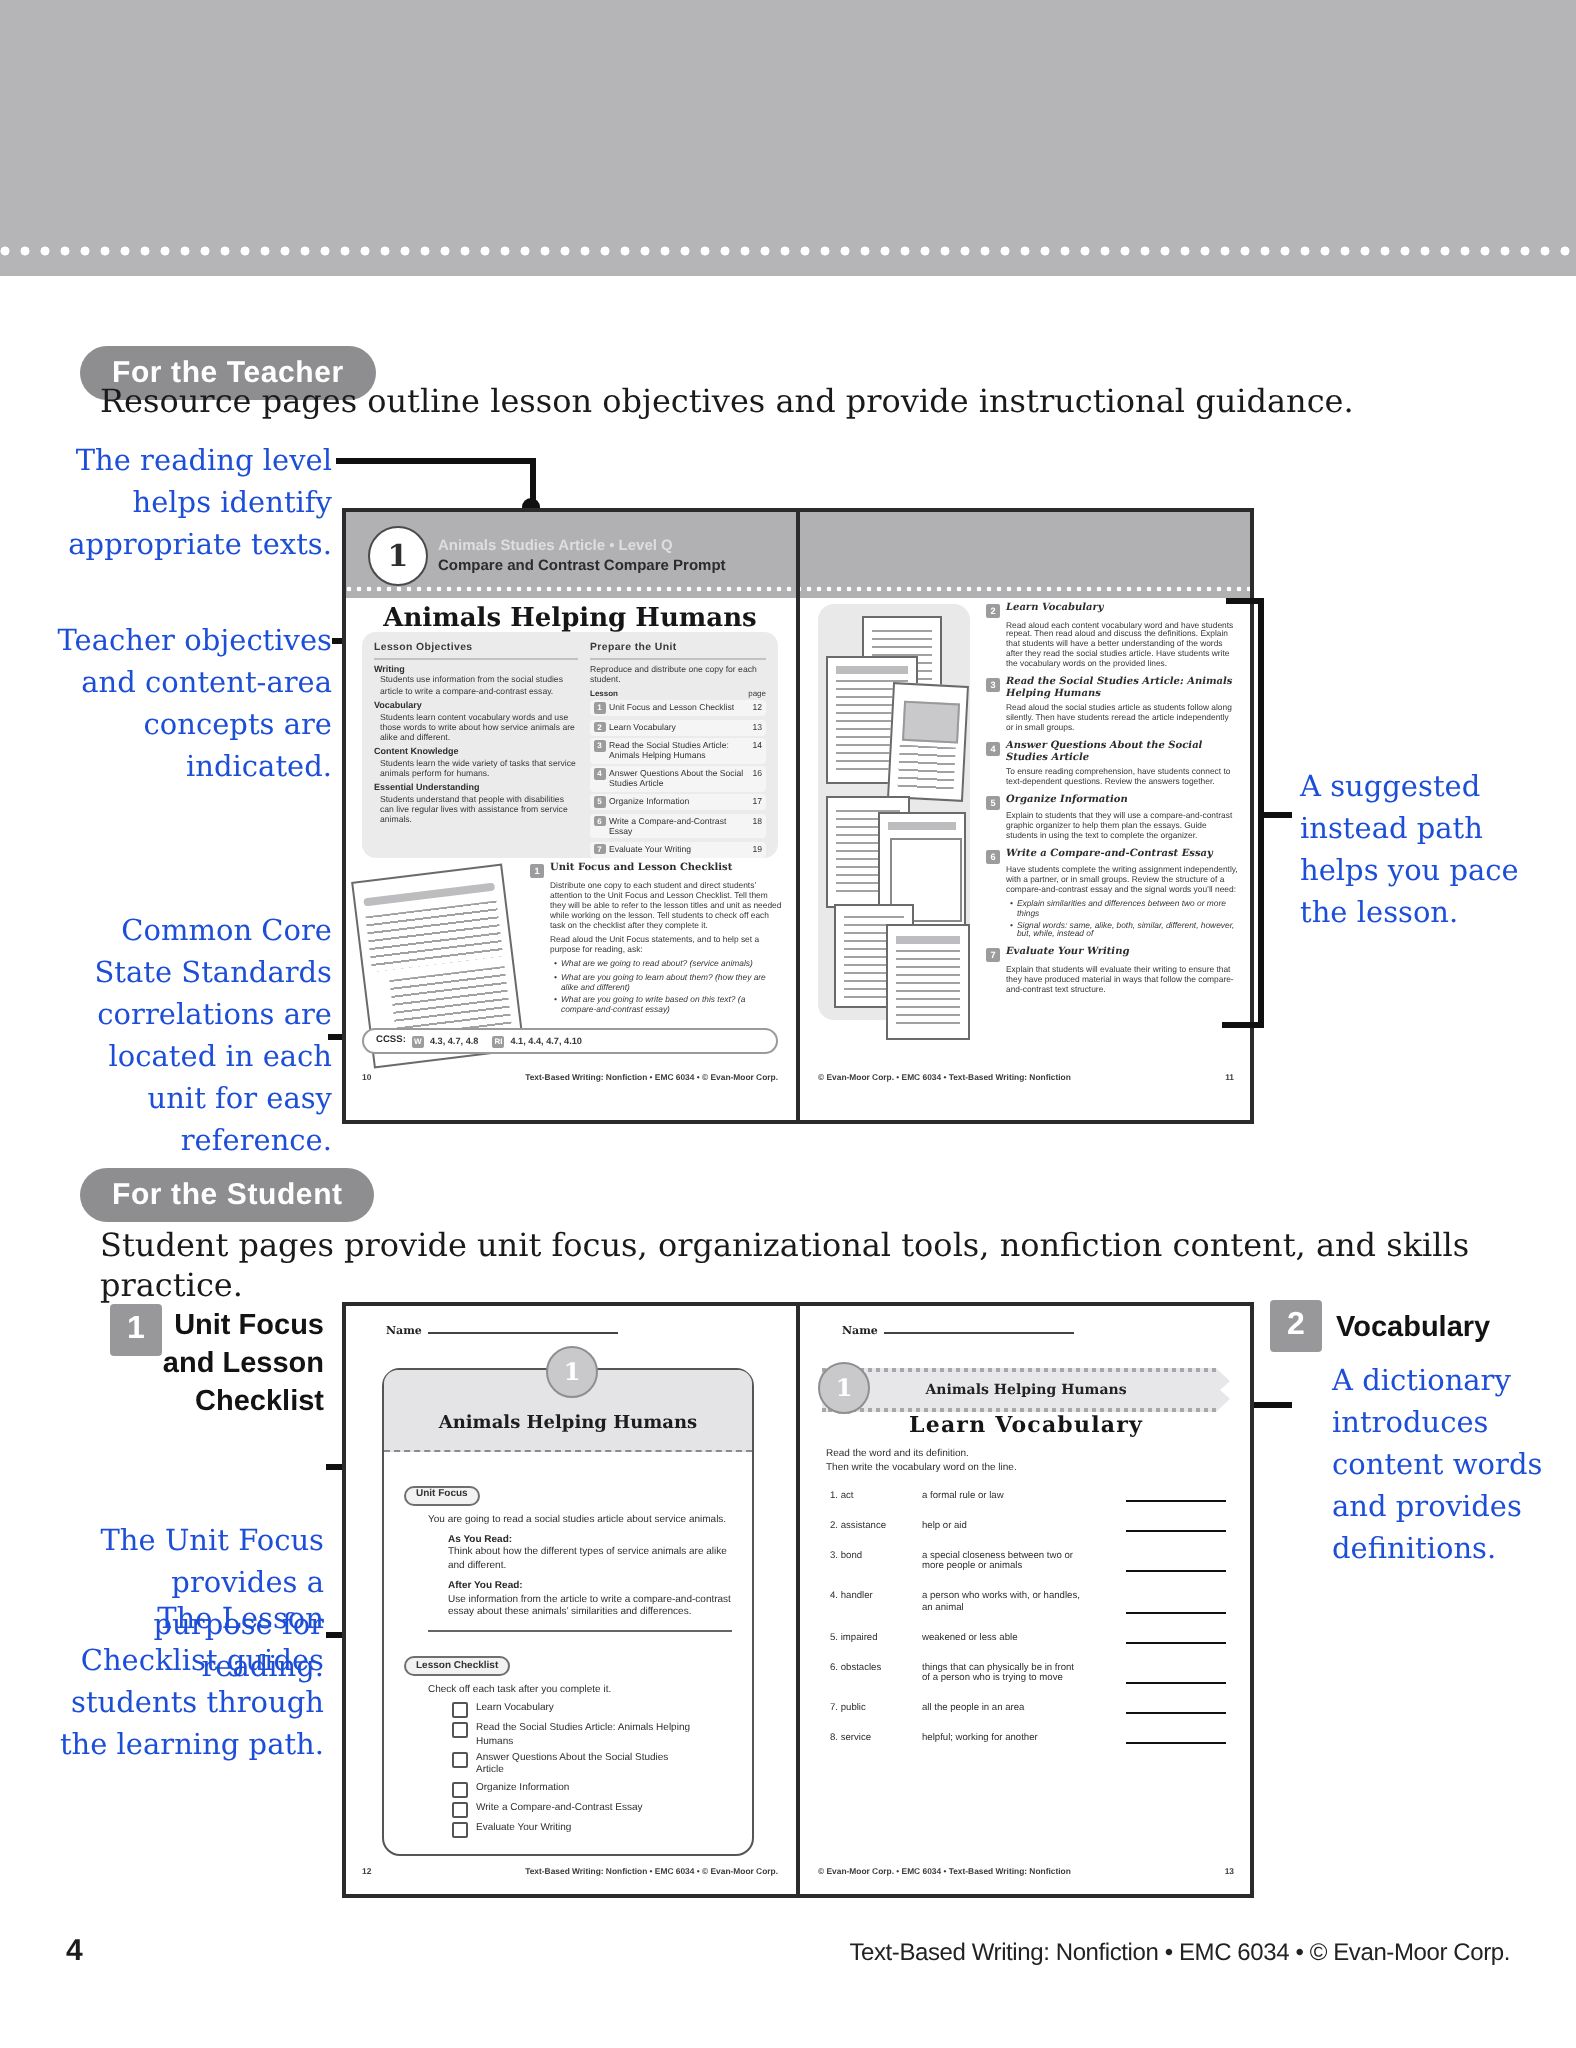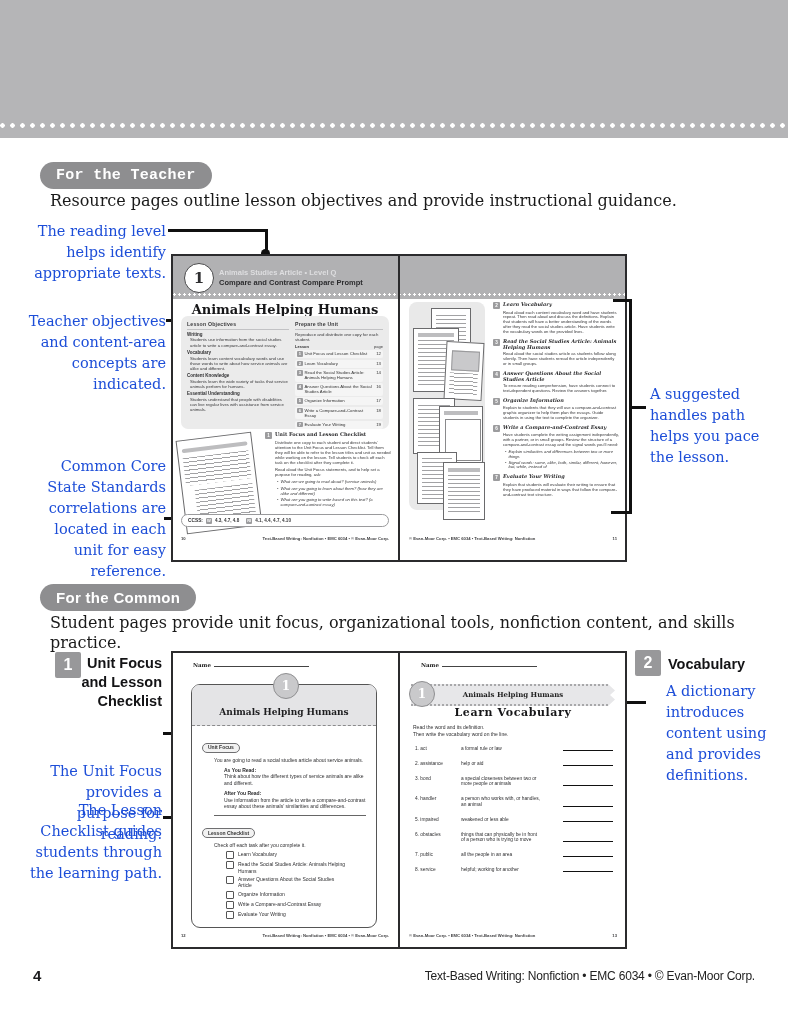--- a/index.html
+++ b/index.html
@@ -107,21 +107,21 @@
   .pf-num{position:absolute;font:bold 15px/1 "Liberation Sans",sans-serif;color:#1b1b1d;}
   .pf-credit{position:absolute;font:12px/1 "Liberation Sans",sans-serif;color:#222;letter-spacing:-.2px;}
 </style>
 </head>
 <body>
 
 <div class="top-band">
   <div class="band-dots"></div>
 </div>
 
-<div class="badge" style="left:40px;top:162px;font-family:Liberation Mono, monospace;">For the Teacher</div>
+<div class="badge" style="left:40px;top:173px;">For the Teacher</div>
 <div class="intro" style="left:50px;top:191px;width:700px;">Resource pages outline lesson objectives and provide instructional guidance.</div>
 
 <div class="cal r" style="left:28px;top:221px;width:138px;">The reading level helps identify appropriate texts.</div>
 <div class="line" style="left:168px;top:229px;width:100px;height:3px;"></div>
 <div class="line" style="left:265px;top:229px;width:3px;height:24px;"></div>
 <div class="dot" style="left:261px;top:249px;"></div>
 
 <div class="cal r" style="left:28px;top:311px;width:138px;">Teacher objectives and content-area concepts are indicated.</div>
 <div class="line" style="left:166px;top:319px;width:8px;height:3px;"></div>
 <div class="dot" style="left:172px;top:316px;"></div>
@@ -335,39 +335,39 @@
       <span>© Evan-Moor Corp. • EMC 6034 • Text-Based Writing: Nonfiction</span>
       <span>11</span>
     </div>
   </div>
 </div>
 
 <div class="line" style="left:613px;top:299px;width:19px;height:3px;"></div>
 <div class="line" style="left:629px;top:299px;width:3px;height:215px;"></div>
 <div class="line" style="left:611px;top:511px;width:21px;height:3px;"></div>
 <div class="line" style="left:632px;top:406px;width:14px;height:3px;"></div>
-<div class="cal" style="left:650px;top:384px;width:122px;">A suggested handles path helps you pace the lesson.</div>
-
-<div class="badge" style="left:40px;top:584px;">For the Common</div>
+<div class="cal" style="left:650px;top:384px;width:122px;">A suggested instead path helps you pace the lesson.</div>
+
+<div class="badge" style="left:40px;top:584px;">For the Student</div>
 <div class="intro" style="left:50px;top:613px;width:710px;">Student pages provide unit focus, organizational tools, nonfiction content, and skills practice.</div>
 
 <div class="numsq" style="left:55px;top:652px;">1</div>
 <div class="co-title" style="left:70px;top:654px;width:92px;text-align:right;">Unit Focus and Lesson Checklist</div>
 
 <div class="cal r" style="left:28px;top:713px;width:134px;margin-top:48px;">The Unit Focus provides a purpose for reading.</div>
 <div class="line" style="left:163px;top:732px;width:32px;height:3px;"></div>
 <div class="dot" style="left:192px;top:729px;"></div>
 
 <div class="cal r" style="left:28px;top:800px;width:134px;">The Lesson Checklist guides students through the learning path.</div>
 <div class="line" style="left:163px;top:816px;width:32px;height:3px;"></div>
 <div class="dot" style="left:192px;top:813px;"></div>
 
 <div class="numsq" style="left:635px;top:650px;">2</div>
 <div class="co-title" style="left:668px;top:655px;">Vocabulary</div>
-<div class="cal" style="left:666px;top:681px;width:112px;">A dictionary introduces content using and provides definitions.</div>
+<div class="cal" style="left:666px;top:681px;width:112px;">A dictionary introduces content words and provides definitions.</div>
 <div class="dot" style="left:557px;top:698px;"></div>
 <div class="line" style="left:566px;top:701px;width:80px;height:3px;"></div>
 
 <div class="spread" style="left:171px;top:651px;width:452px;height:294px;">
   <div class="divider"></div>
 
   <div class="pg left" style="width:224px;">
     <div class="name-row" style="left:20px;top:8px;">
       <span>Name</span><span class="name-ul"></span>
     </div>

